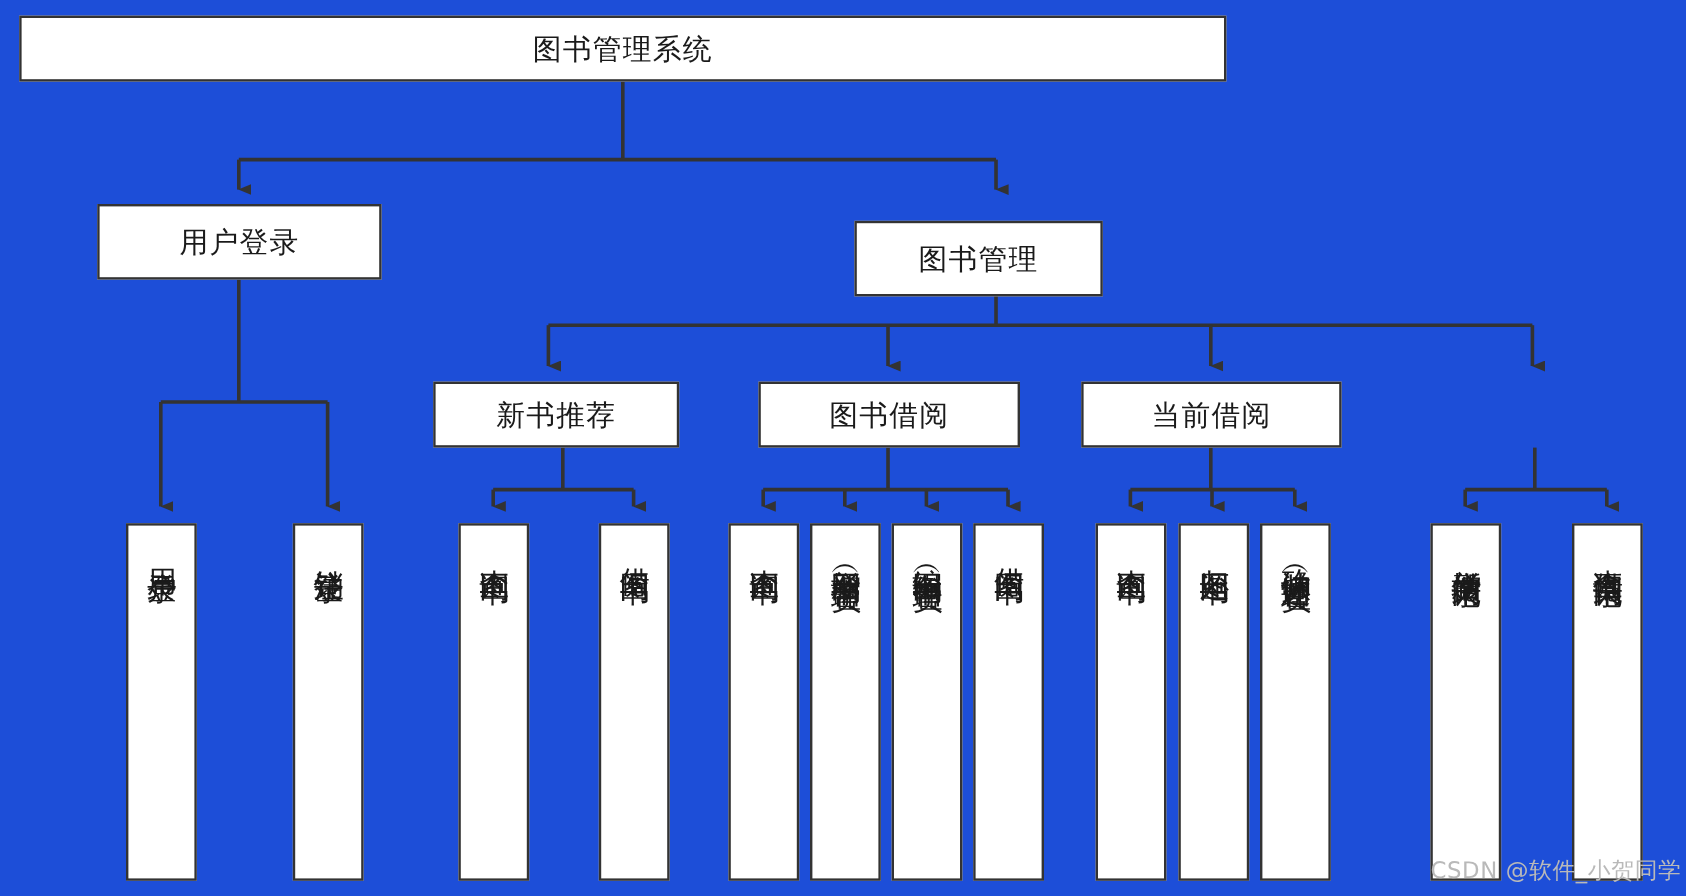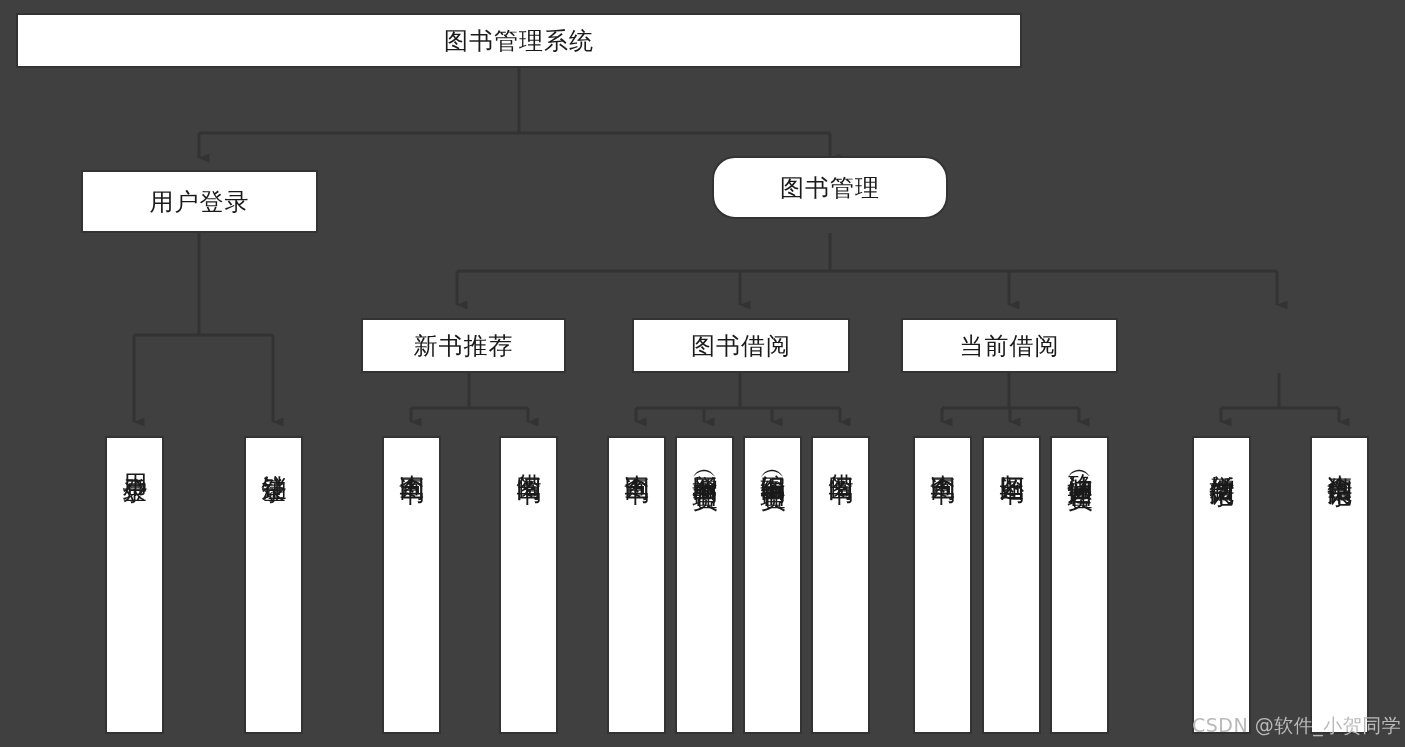--- a/index.html
+++ b/index.html
@@ -8,21 +8,21 @@
     padding: 0;
     background: #ffffff;
   }
   body {
     font-family: "DejaVu Sans", "Liberation Sans", sans-serif;
   }
   #diagram-root {
     position: relative;
     width: 1405px;
     height: 747px;
-    background: #404040;
+    background: #1d4ed8;
     overflow: hidden;
   }
   #diagram-svg {
     position: absolute;
     left: 0;
     top: 0;
     width: 1405px;
     height: 747px;
   }
   .node {
@@ -115,21 +115,21 @@
     </g>
   </svg>
 
   <div class="node node-h" style="left:16px; top:13px; width:1006px; height:55px;">
     <span>图书管理系统</span>
   </div>
 
   <div class="node node-h" style="left:81px; top:170px; width:237px; height:63px;">
     <span>用户登录</span>
   </div>
-  <div class="node node-h" style="left:712px; top:156px; width:236px; height:63px;border-radius:23px;">
+  <div class="node node-h" style="left:712px; top:184px; width:207px; height:63px;">
     <span>图书管理</span>
   </div>
 
   <div class="node node-h" style="left:361px; top:318px; width:205px; height:55px;">
     <span>新书推荐</span>
   </div>
   <div class="node node-h" style="left:632px; top:318px; width:218px; height:55px;">
     <span>图书借阅</span>
   </div>
   <div class="node node-h" style="left:901px; top:318px; width:217px; height:55px;">

